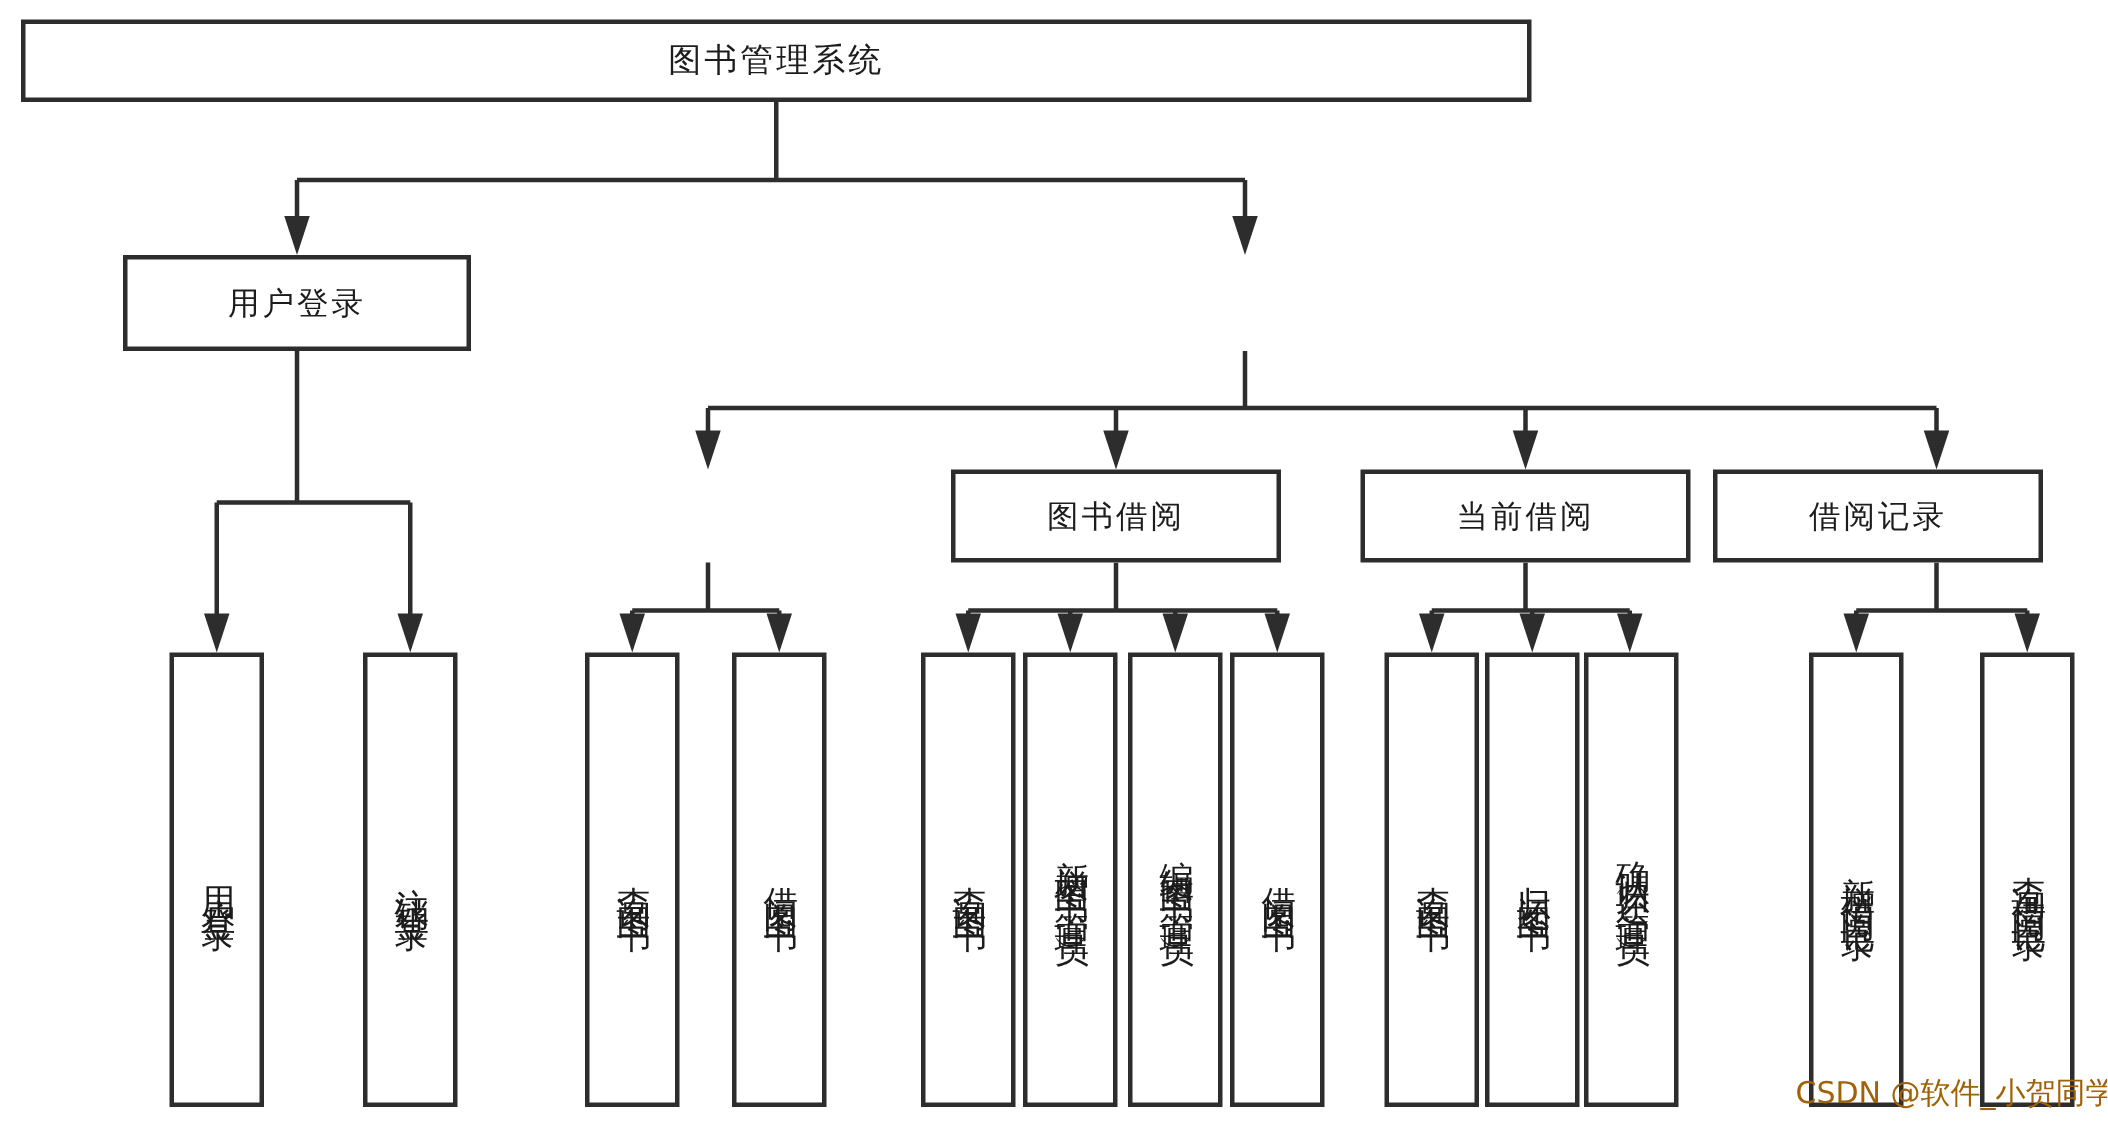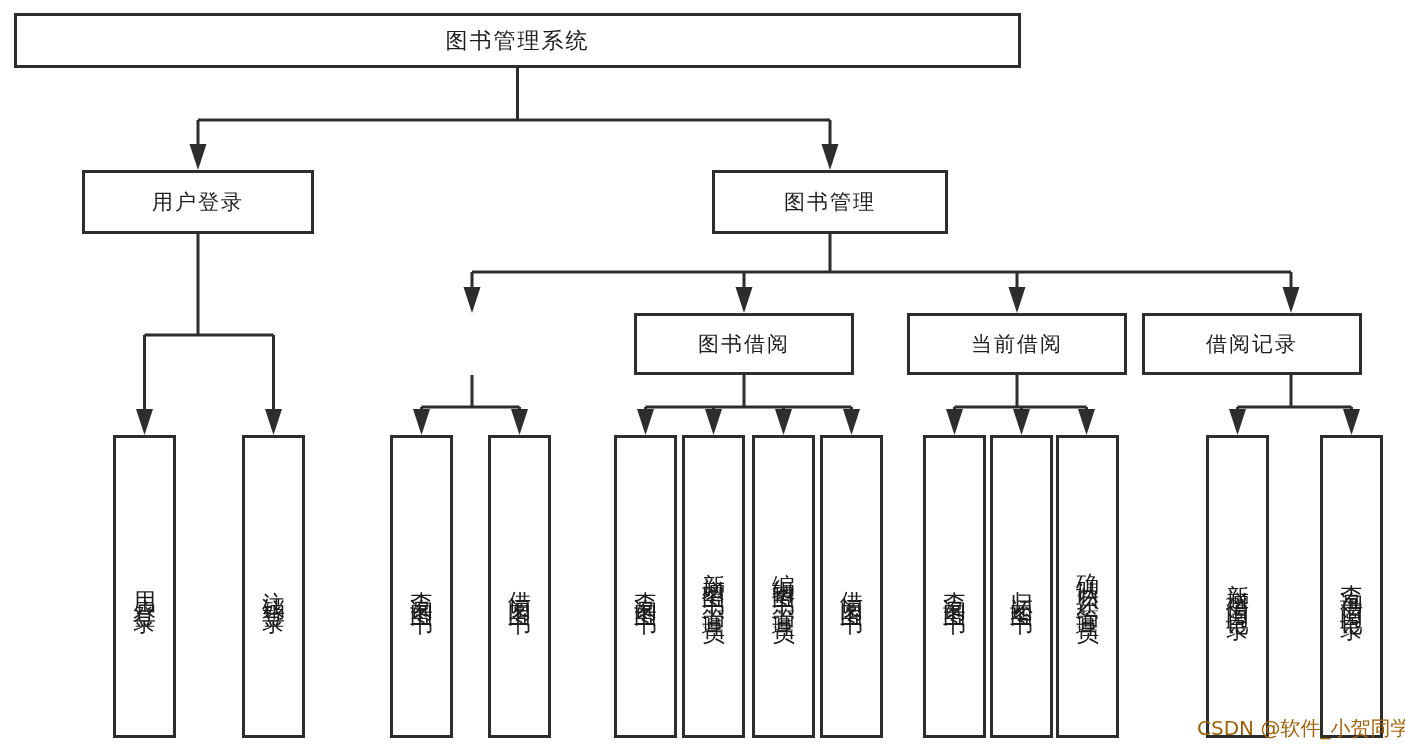--- a/index.html
+++ b/index.html
@@ -68,21 +68,20 @@
       <polygon points="1013,409 1030,409 1021.5,435"></polygon>
       <polygon points="1078,409 1095,409 1086.5,435"></polygon>
       <polygon points="1229,409 1246,409 1237.5,435"></polygon>
       <polygon points="1343,409 1360,409 1351.5,435"></polygon>
     </g>
   </svg>
 
   <div class="box root" style="left:14px;top:13px;width:1007px;height:55px">图书管理系统</div>
 
   <div class="box" style="left:82px;top:170px;width:232px;height:64px">用户登录</div>
-  <div class="box" style="left:712px;top:170px;width:236px;height:64px">图书管理</div>
 
   <div class="box" style="left:907px;top:313px;width:220px;height:62px">当前借阅</div>
   <div class="box" style="left:634px;top:313px;width:220px;height:62px">图书借阅</div>
   <div class="box" style="left:1142px;top:313px;width:220px;height:62px">借阅记录</div>
 
   <div class="box vbox" style="left:113px;top:435px;width:63px;height:303px">用户登录</div>
   <div class="box vbox" style="left:242px;top:435px;width:63px;height:303px">注销登录</div>
 
   <div class="box vbox" style="left:390px;top:435px;width:63px;height:303px">查询图书</div>
   <div class="box vbox" style="left:488px;top:435px;width:63px;height:303px">借阅图书</div>

